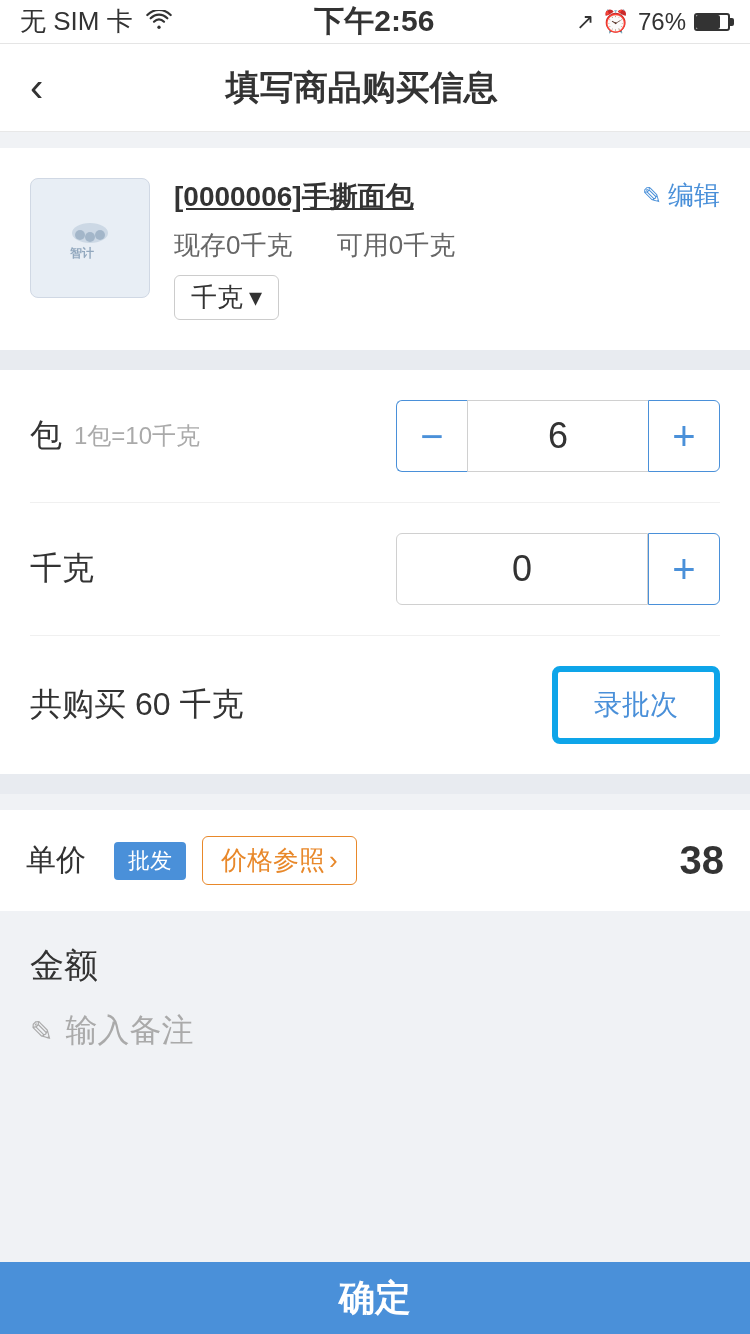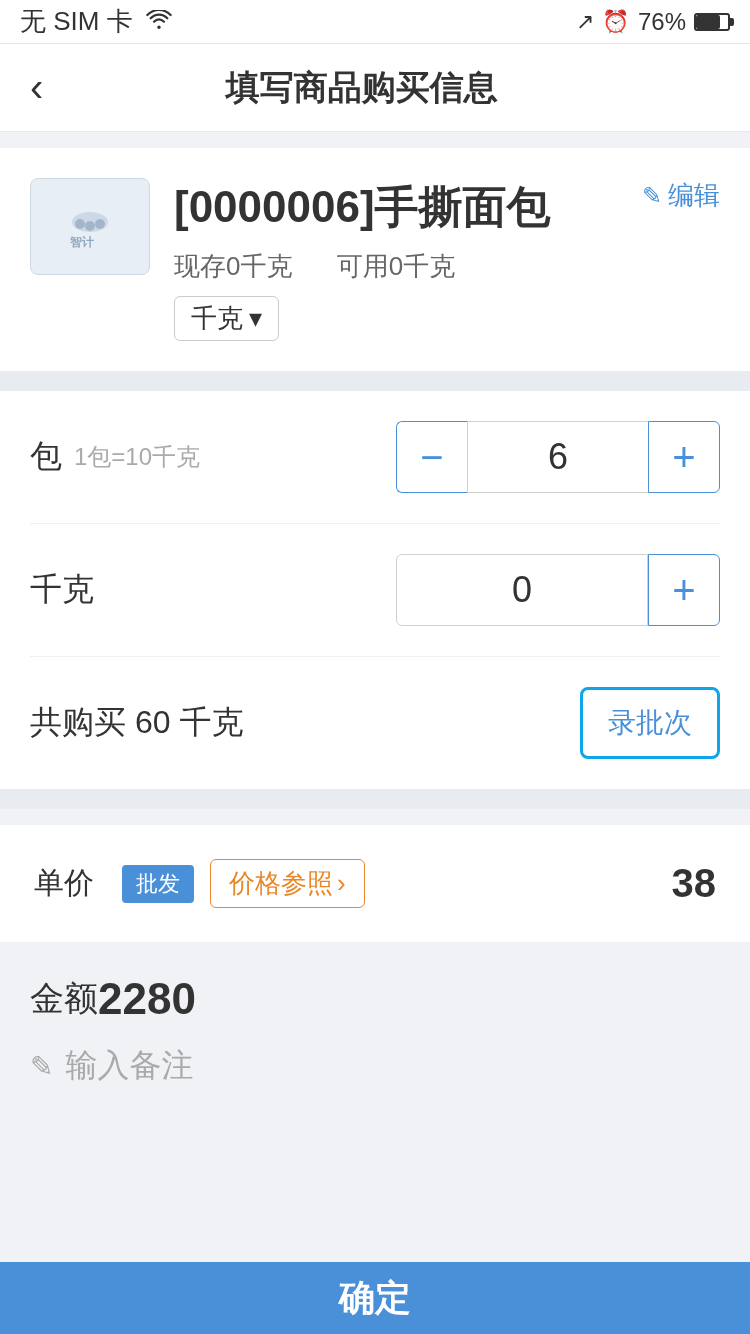--- a/index.html
+++ b/index.html
@@ -74,42 +74,43 @@
       background: #fff;
       margin-top: 16px;
       padding: 30px;
       display: flex;
       align-items: flex-start;
       gap: 24px;
       position: relative;
     }
     .product-image {
       width: 120px;
-      height: 97px;
+      height: 120px;
       background: #e8eef5;
       border: 1px solid #d0d8e4;
       border-radius: 8px;
       display: flex;
       align-items: center;
       justify-content: center;
       flex-shrink: 0;
     }
     .product-image svg {
       width: 60px;
       height: 50px;
       opacity: 0.6;
     }
     .product-info {
       flex: 1;
     }
     .product-name {
-      font-size: 44px;
+      font-size: 28px;
       font-weight: 600;
       color: #333;
       margin-bottom: 12px;
+      text-decoration: underline;
     }
     .product-stock {
       font-size: 26px;
       color: #666;
       margin-bottom: 12px;
     }
     .product-unit-row {
       display: flex;
       align-items: center;
       gap: 12px;
@@ -222,34 +223,34 @@
       padding: 30px 30px;
       background: #fff;
       justify-content: space-between;
     }
     .total-text {
       font-size: 32px;
       color: #333;
       font-weight: 500;
     }
     .record-btn {
-      border: 3px solid #0ea5e9;
+      border: 6px solid #0ea5e9;
       border-radius: 8px;
-      padding: 14px 25px;
+      padding: 14px 36px;
       font-size: 28px;
       color: #4a90d9;
       background: #fff;
       cursor: pointer;
     }
 
     
     .price-section {
       background: #fff;
       margin-top: 16px;
-      padding: 34px;
+      padding: 26px;
     }
     .price-row {
       display: flex;
       align-items: center;
       gap: 16px;
     }
     .price-label {
       font-size: 30px;
       color: #333;
     }
@@ -281,21 +282,21 @@
 
     
     .amount-section {
       background: #f0f2f5;
       padding: 30px;
       margin-top: 2px;
     }
     .amount-row {
       display: flex;
       align-items: center;
-      gap: 0;
+      gap: 28px;
       margin-bottom: 20px;
     }
     .amount-label {
       font-size: 34px;
       color: #333;
       font-weight: 500;
     }
     .amount-value {
       font-size: 44px;
       color: #333;
@@ -347,20 +348,21 @@
     <span>无 SIM 卡</span>
     <span>
       <svg viewBox="0 0 24 18" fill="none" xmlns="http://www.w3.org/2000/svg" width="28" height="20">
         <path d="M12 14a1.5 1.5 0 1 1 0 3 1.5 1.5 0 0 1 0-3z" fill="#333"></path>
         <path d="M7.5 10.5C8.9 9.1 10.35 8.4 12 8.4s3.1.7 4.5 2.1" stroke="#333" stroke-width="2" fill="none" stroke-linecap="round"></path>
         <path d="M4.5 7.5C6.6 5.4 9.15 4.2 12 4.2s5.4 1.2 7.5 3.3" stroke="#333" stroke-width="2" fill="none" stroke-linecap="round"></path>
         <path d="M1.5 4.5C4.3 1.7 7.95 0 12 0s7.7 1.7 10.5 4.5" stroke="#333" stroke-width="2" fill="none" stroke-linecap="round"></path>
       </svg>
     </span>
   </div>
+  <div class="status-center">下午2:56</div>
   <div class="status-right">
     <span style="font-size:22px;">↗</span>
     <span style="font-size:22px;">⏰</span>
     <span>76%</span>
     <span style="display:inline-block;width:36px;height:18px;border:2px solid #333;border-radius:3px;position:relative;">
       <span style="display:block;width:76%;height:100%;background:#333;border-radius:2px;"></span>
       <span style="position:absolute;right:-6px;top:3px;width:4px;height:8px;background:#333;border-radius:0 2px 2px 0;"></span>
     </span>
   </div>
 </div>
@@ -437,21 +439,20 @@
       <span>价格参照</span>
       <span>›</span>
     </div>
     <span class="price-value">38</span>
   </div>
 </div>
 
 <div class="amount-section">
   <div class="amount-row">
     <span class="amount-label">金额</span>
-    <span class="amount-value">2280</span>
   </div>
   <div class="remark-row">
     <span class="remark-icon">✎</span>
     <span class="remark-text">输入备注</span>
   </div>
 </div>
 
 <div class="bottom-spacer"></div>
 
 <button class="confirm-btn">确定</button>

